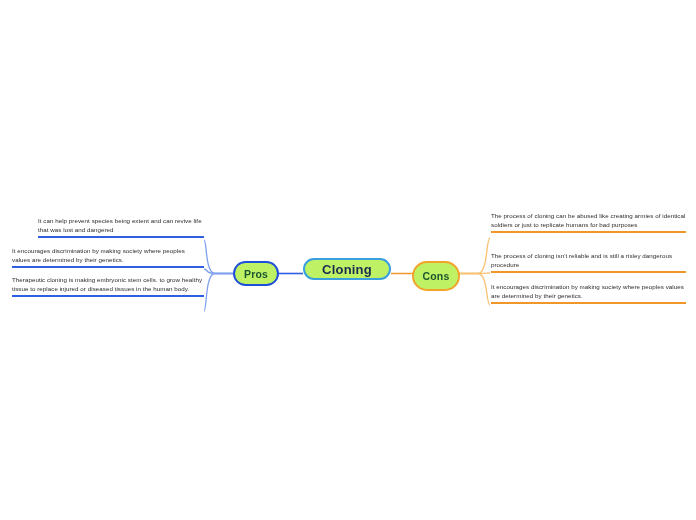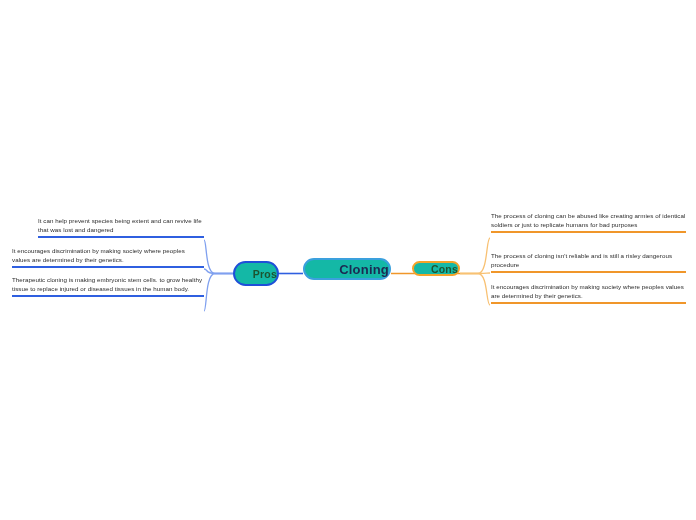--- a/index.html
+++ b/index.html
@@ -28,25 +28,25 @@
     left: 0; top: 0;
     width: 696px;
     height: 520px;
     pointer-events: none;
   }
 
   
   .node {
     position: absolute;
     box-sizing: border-box;
-    background: #14b8a6;
+    background: #bef264;
     border-radius: 999px;
     display: flex;
     align-items: center;
-    justify-content: flex-end;
+    justify-content: center;
     font-weight: bold;
     letter-spacing: 0.2px;
     white-space: nowrap;
   }
 
   .node-root {
     left: 303px;
     top: 258px;
     width: 88px;
     height: 22px;
@@ -62,21 +62,21 @@
     height: 25px;
     border: 2px solid #1f4fd8;
     color: #1c5430;
     font-size: 10.5px;
   }
 
   .node-cons {
     left: 412px;
     top: 261px;
     width: 48px;
-    height: 15px;
+    height: 30px;
     border: 2px solid #f3a32a;
     color: #1c5430;
     font-size: 10.5px;
   }
 
   
   .leaf {
     position: absolute;
     box-sizing: border-box;
     font-size: 6.2px;

